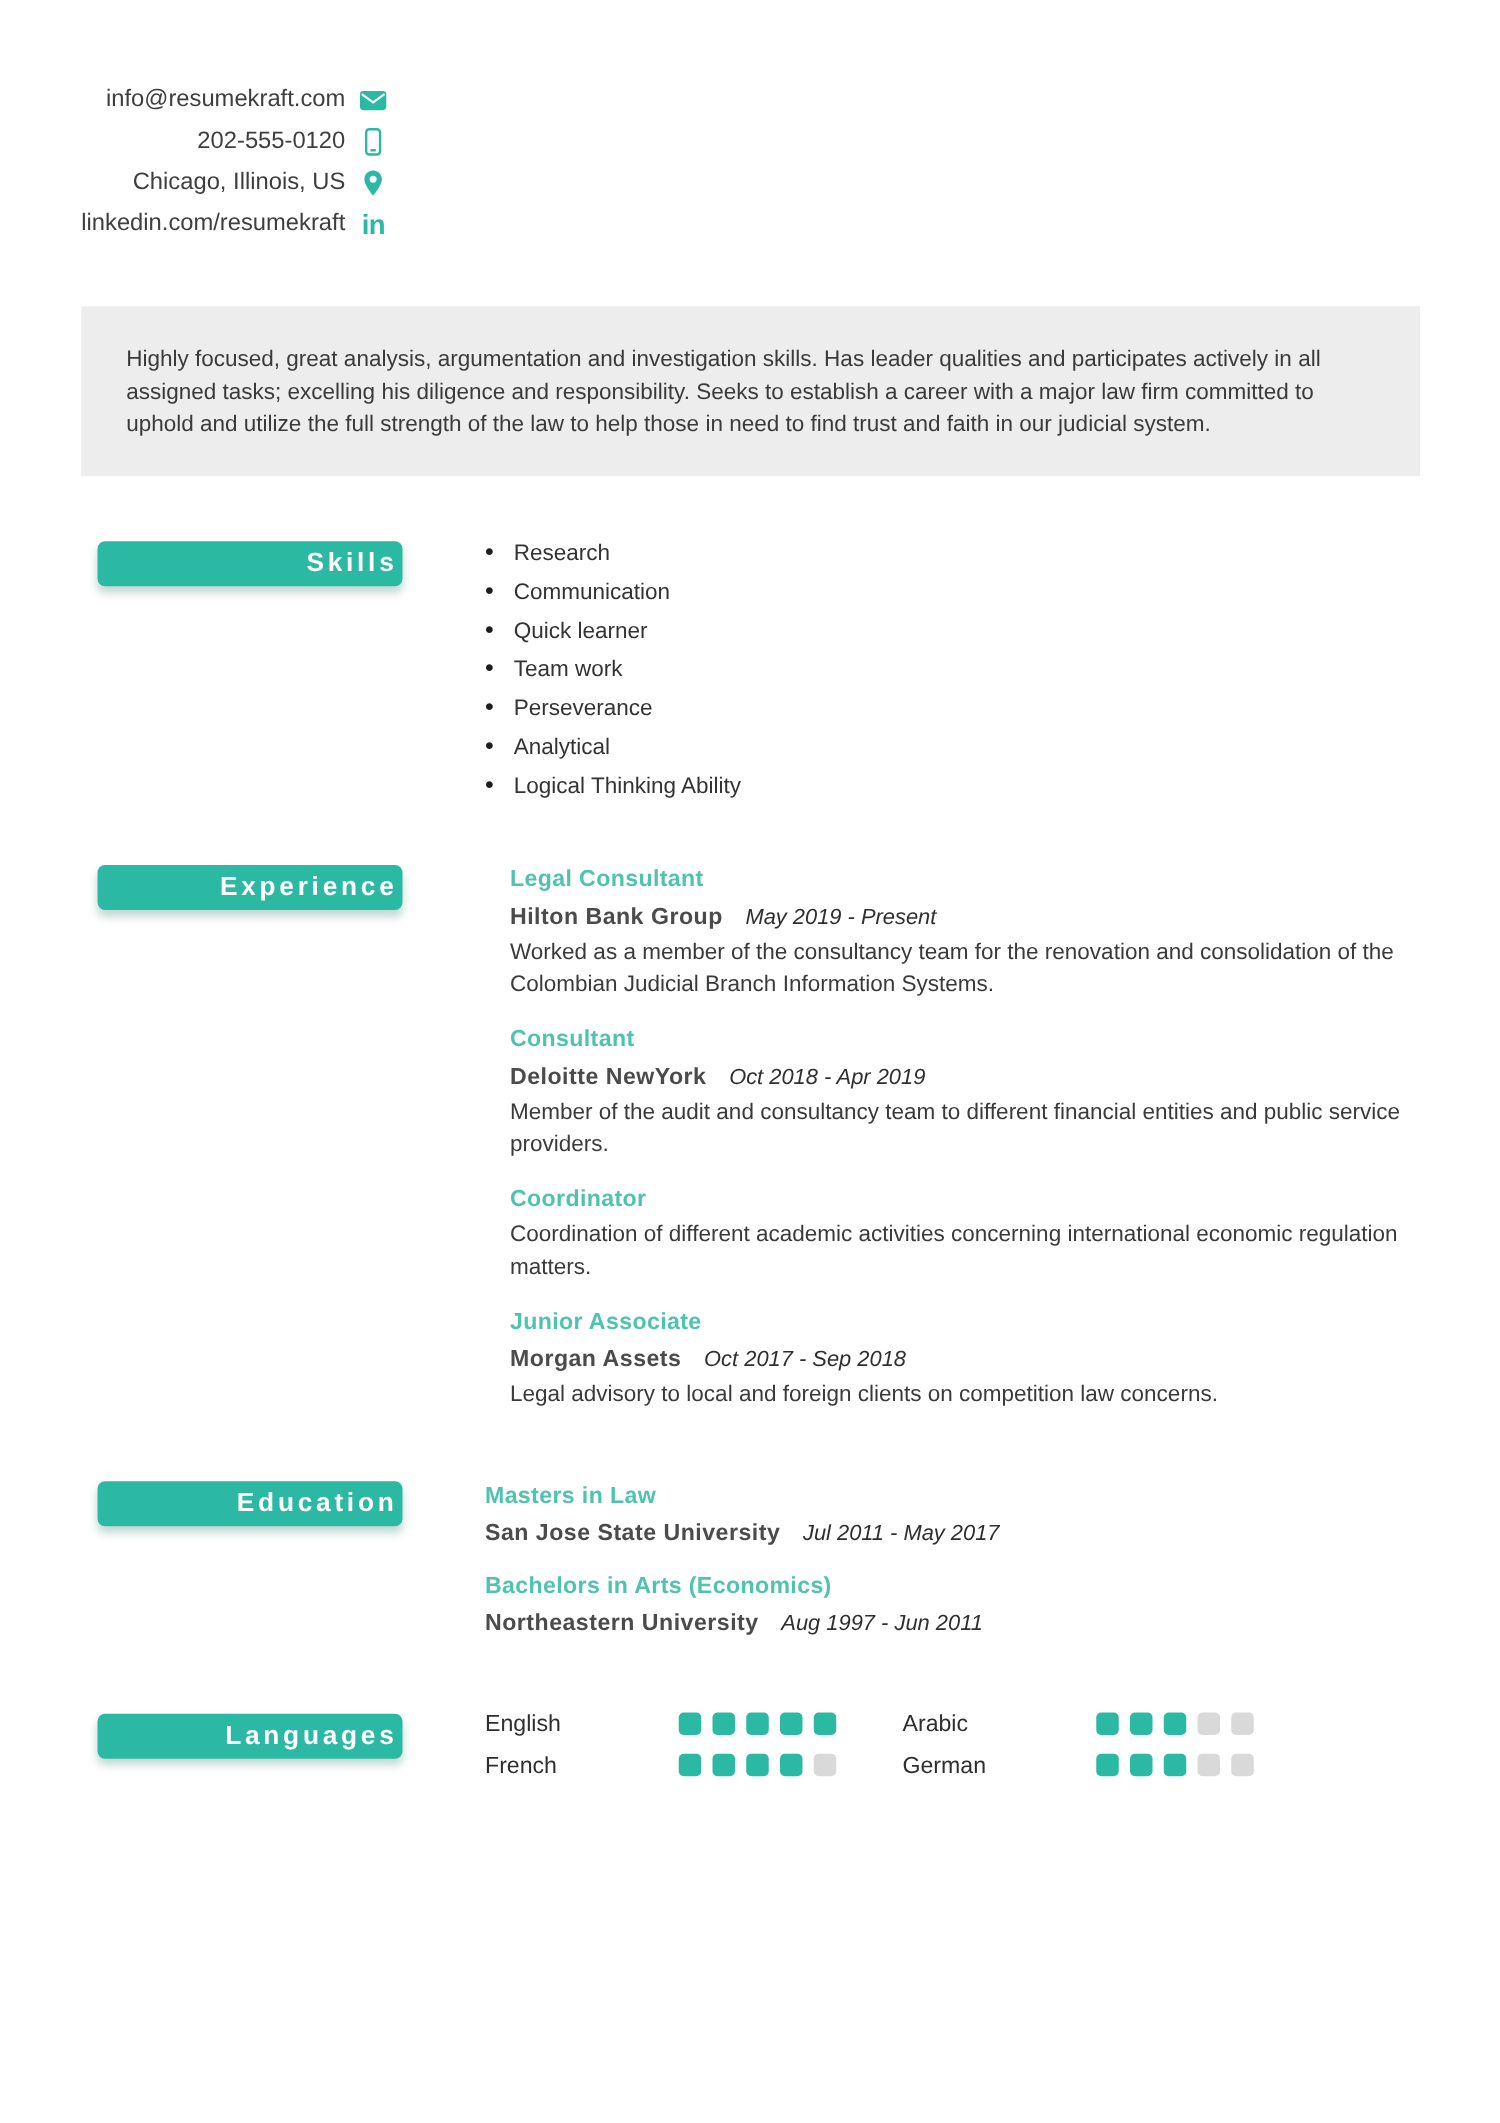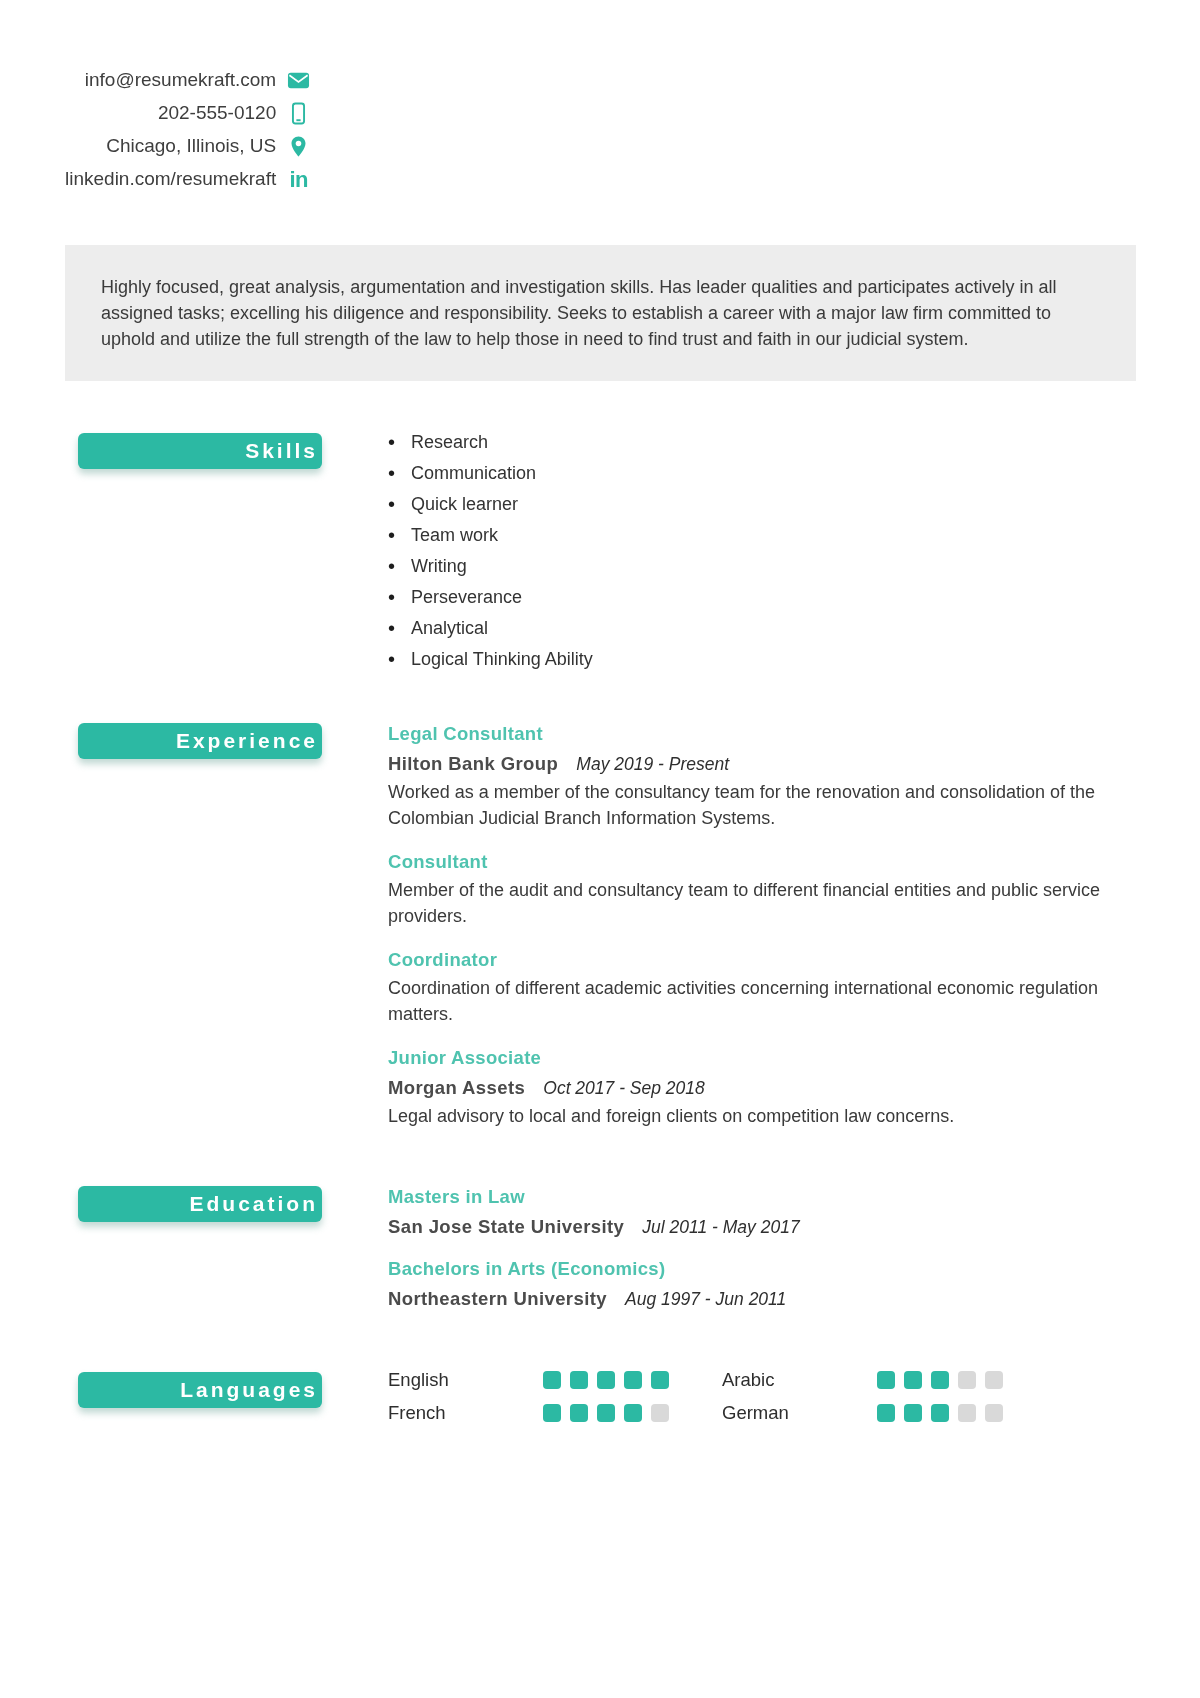--- a/index.html
+++ b/index.html
@@ -68,21 +68,21 @@
   .skills-list li {
     font-size:18px; color:#333333; line-height:31px;
     padding-left:23px; position:relative;
   }
   .skills-list li::before {
     content:"•"; position:absolute; left:0; top:0;
     color:#1d1d1d; font-size:20px;
   }
 
   
-  .section.experience { margin-top:48px; }
+  .section.experience { margin-top:48px;gap:20px; }
   .section.education  { margin-top:56px; }
   .entry { margin-bottom:20px; }
   .entry:last-child { margin-bottom:0; }
   .entry-title { color:#4fc3af; font-size:18.5px; font-weight:700; letter-spacing:0.3px; }
   .entry-line { margin-top:8px; font-size:18.5px; }
   .entry-org { color:#4b4b4b; font-weight:700; letter-spacing:0.4px; }
   .entry-dates { color:#2f2f2f; font-style:italic; font-size:17.5px; margin-left:13px; }
   .entry-desc { margin-top:5px; font-size:18px; line-height:25.5px; color:#3a3a3a; }
 
   
@@ -143,21 +143,20 @@
   <div class="section skills">
     <div class="label-col">
       <div class="label-box">Skills</div>
     </div>
     <div class="content">
       <ul class="skills-list">
         <li>Research</li>
         <li>Communication</li>
         <li>Quick learner</li>
         <li>Team work</li>
-        <li>Writing</li>
         <li>Perseverance</li>
         <li>Analytical</li>
         <li>Logical Thinking Ability</li>
       </ul>
     </div>
   </div>
 
   <div class="section experience">
     <div class="label-col">
       <div class="label-box">Experience</div>
@@ -168,20 +167,24 @@
         <div class="entry-title">Legal Consultant</div>
         <div class="entry-line">
           <span class="entry-org">Hilton Bank Group</span>
           <span class="entry-dates">May 2019 - Present</span>
         </div>
         <div class="entry-desc">Worked as a member of the consultancy team for the renovation and consolidation of the Colombian Judicial Branch Information Systems.</div>
       </div>
 
       <div class="entry">
         <div class="entry-title">Consultant</div>
+        <div class="entry-line">
+          <span class="entry-org">Deloitte NewYork</span>
+          <span class="entry-dates">Oct 2018 - Apr 2019</span>
+        </div>
         <div class="entry-desc">Member of the audit and consultancy team to different financial entities and public service providers.</div>
       </div>
 
       <div class="entry">
         <div class="entry-title">Coordinator</div>
         <div class="entry-desc">Coordination of different academic activities concerning international economic regulation matters.</div>
       </div>
 
       <div class="entry">
         <div class="entry-title">Junior Associate</div>

